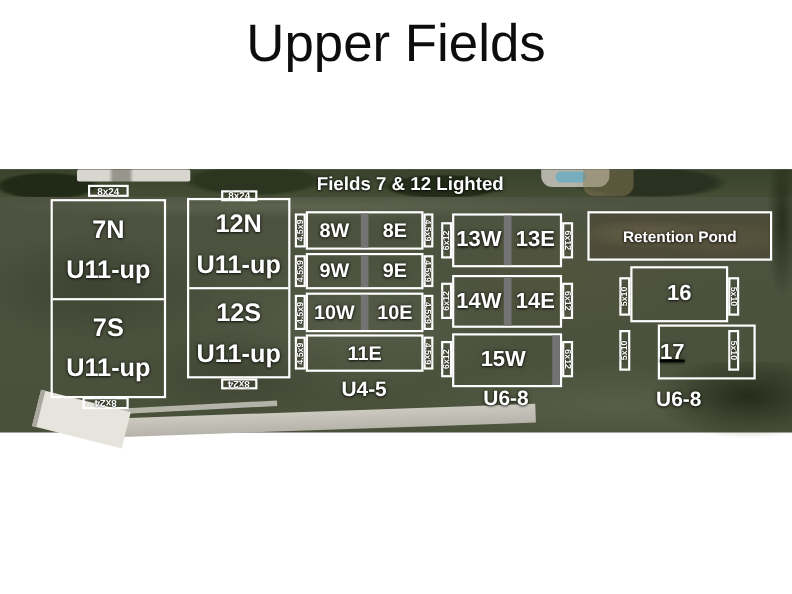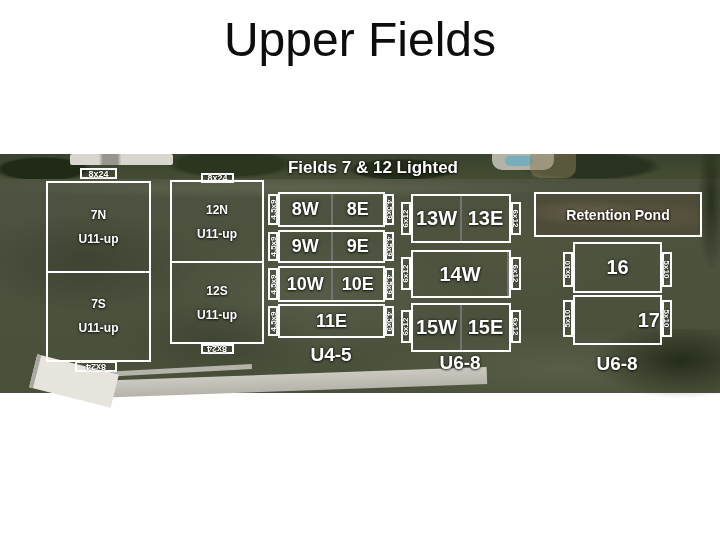--- a/index.html
+++ b/index.html
@@ -51,24 +51,24 @@
     border-left:4px solid #a9a79f;}
   .trees-br{left:590px;top:175px;width:150px;height:70px;
     background:radial-gradient(ellipse at 60% 45%, rgba(18,26,10,.7), transparent 70%);}
   .trees-right{left:698px;top:0;width:22px;height:115px;
     background:radial-gradient(ellipse at 60% 40%, rgba(20,28,12,.65), transparent 75%);}
   
   .fbox{position:absolute;border:2px solid #fff;box-sizing:border-box;display:flex;}
   .fbox.col{flex-direction:column;}
   .half{flex:1;display:flex;flex-direction:column;align-items:center;justify-content:center;gap:10px;}
   .half.split{border-bottom:2px solid #fff;}
-  .cellW{flex:1;display:flex;align-items:center;justify-content:center;border-right:2px solid #737373;}
+  .cellW{flex:1;display:flex;align-items:center;justify-content:center;border-right:7px solid #737373;}
   .cellE{flex:1;display:flex;align-items:center;justify-content:center;}
   .wt{color:#fff;font-weight:bold;text-shadow:0 0 3px rgba(0,0,0,.8),0 1px 2px rgba(0,0,0,.55);}
-  .nm19{font-size:12px;}
+  .nm19{font-size:23px;}
   .nm18{font-size:18px;}
   .nm20{font-size:20px;}
   .size-tag{position:absolute;border:2px solid #fff;box-sizing:border-box;overflow:visible;
     display:flex;align-items:center;justify-content:center;}
   .size-tag span{display:block;white-space:nowrap;color:#fff;font-weight:bold;font-size:9px;
     text-shadow:0 0 2px rgba(0,0,0,.85);}
   .size-tag.vtag span{font-size:8px;}
   .rotL span{transform:rotate(-90deg);}
   .rotR span{transform:rotate(90deg);}
   .rot180 span{transform:rotate(180deg);}
@@ -186,31 +186,31 @@
 </div>
 <div class="size-tag vtag rotR" style="left:511px;top:202px;width:10px;height:33px;">
     <span>6x12</span>
   </div>
 
 <div class="size-tag vtag rotL" style="left:401px;top:257px;width:10px;height:33px;">
     <span>6x12</span>
   </div>
 <div class="fbox" style="left:411px;top:250px;width:100px;height:48px;">
   <div class="cellW wt nm20">14W</div>
+  <div class="cellE wt nm20">14E</div>
 </div>
 <div class="size-tag vtag rotR" style="left:511px;top:257px;width:10px;height:33px;">
     <span>6x12</span>
   </div>
 
 <div class="size-tag vtag rotL" style="left:401px;top:310px;width:10px;height:33px;">
     <span>6x12</span>
   </div>
 <div class="fbox" style="left:411px;top:303px;width:100px;height:49px;">
   <div class="cellW wt nm20">15W</div>
-  <div class="cellE wt nm20">15E</div>
 </div>
 <div class="size-tag vtag rotR" style="left:511px;top:310px;width:10px;height:33px;">
     <span>6x12</span>
   </div>
 
 <div class="age-label wt" style="left:420px;top:352px;width:80px;">U6-8</div>
 
 <div class="pond-box wt" style="left:534px;top:192px;width:168px;height:45px;">Retention Pond</div>
 
 <div class="size-tag vtag rotL" style="left:563px;top:252px;width:10px;height:35px;">
@@ -219,20 +219,20 @@
 <div class="fbox" style="left:573px;top:242px;width:89px;height:51px;align-items:center;justify-content:center;">
   <div class="wt nm20">16</div>
 </div>
 <div class="size-tag vtag rotR" style="left:662px;top:252px;width:10px;height:35px;">
     <span>5x10</span>
   </div>
 
 <div class="size-tag vtag rotL" style="left:563px;top:300px;width:10px;height:37px;">
     <span>5x10</span>
   </div>
-<div class="fbox" style="left:573px;top:295px;width:89px;height:50px;align-items:center;justify-content:flex-end;">
+<div class="fbox" style="left:598px;top:295px;width:89px;height:50px;align-items:center;justify-content:flex-start;text-decoration:underline;">
   <div class="wt nm20">17</div>
 </div>
 <div class="size-tag vtag rotR" style="left:662px;top:300px;width:10px;height:37px;">
     <span>5x10</span>
   </div>
 
 <div class="age-label wt" style="left:577px;top:353px;width:80px;">U6-8</div>
 
 </body></html>

